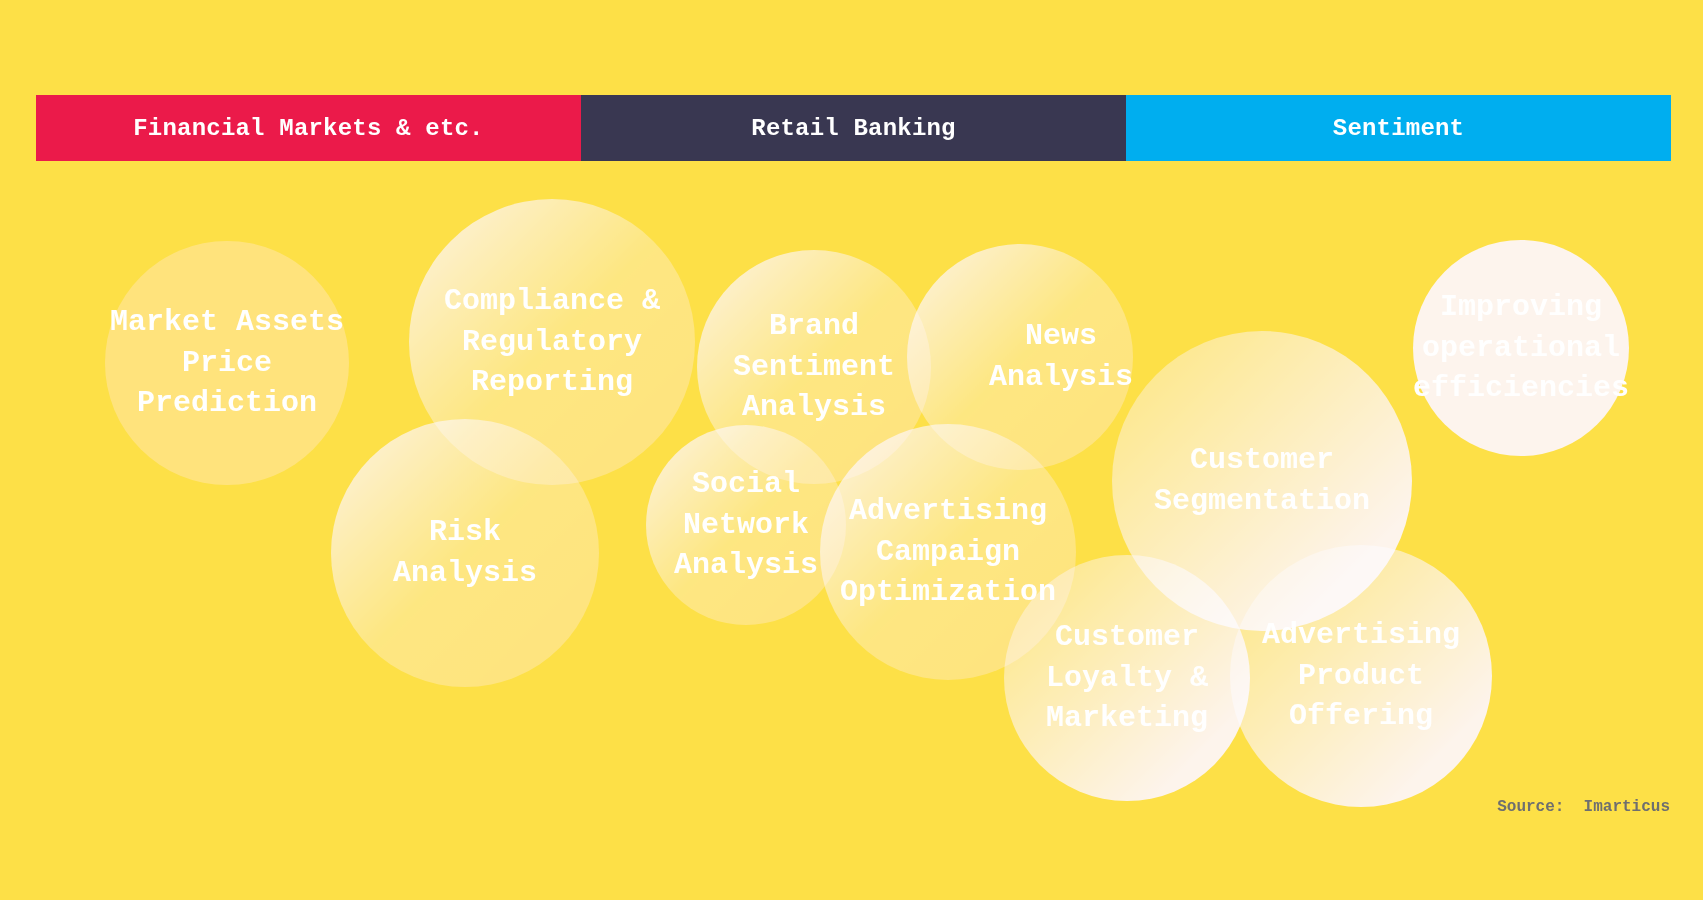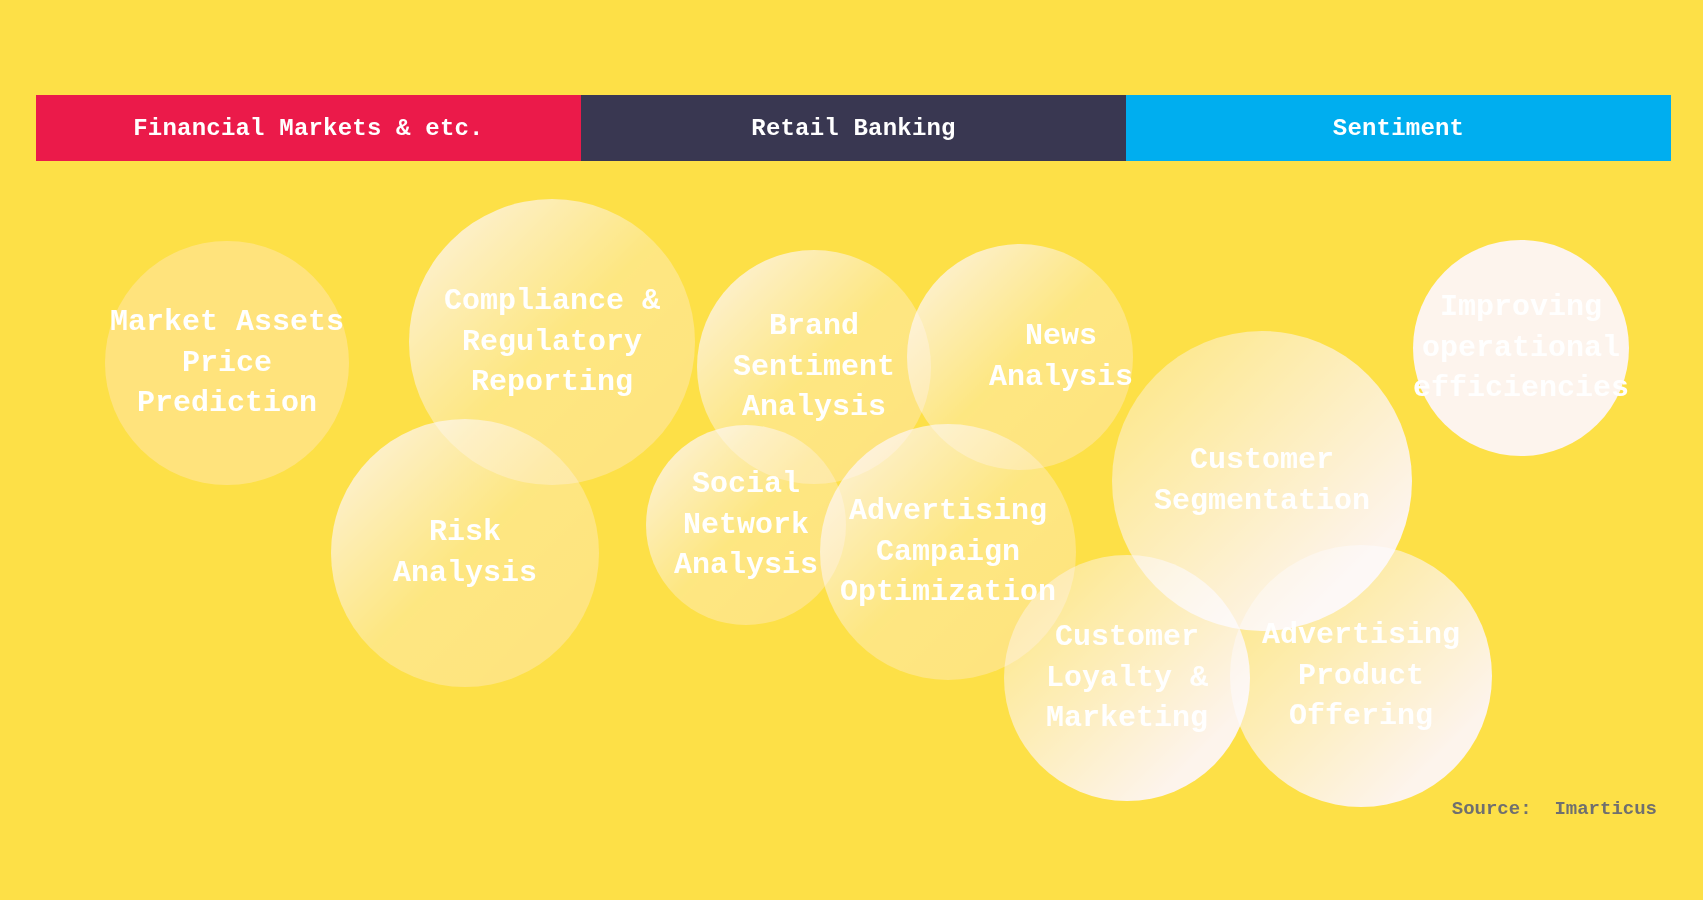--- a/index.html
+++ b/index.html
@@ -38,22 +38,22 @@
   .b6 {left:331px; top:419px; width:268px; height:268px;}
   .b7 {left:151px; top:505px; width:262px; height:262px;}
   .b8 {left:646px; top:425px; width:200px; height:200px;}
   .b9 {left:820px; top:424px; width:256px; height:256px;}
   .b10{left:547px; top:530px; width:200px; height:200px;}
   .b11{left:1112px;top:331px; width:300px; height:300px;}
   .b12{left:1004px;top:555px; width:246px; height:246px;}
   .b13{left:1230px;top:545px; width:262px; height:262px;}
   
   .source{
-    position:absolute;right:46px;top:798px;
-    color:#6F6F6F;font-size:19px;font-weight:700;white-space:pre;
+    position:absolute;right:33px;top:798px;
+    color:#6F6F6F;font-size:16px;font-weight:700;white-space:pre;
   }
 </style>
 </head>
 <body>
 
 <div class="stage">
 
   <div class="bar-seg seg-fin">
     <span>Financial Markets &amp; etc.</span>
   </div>

